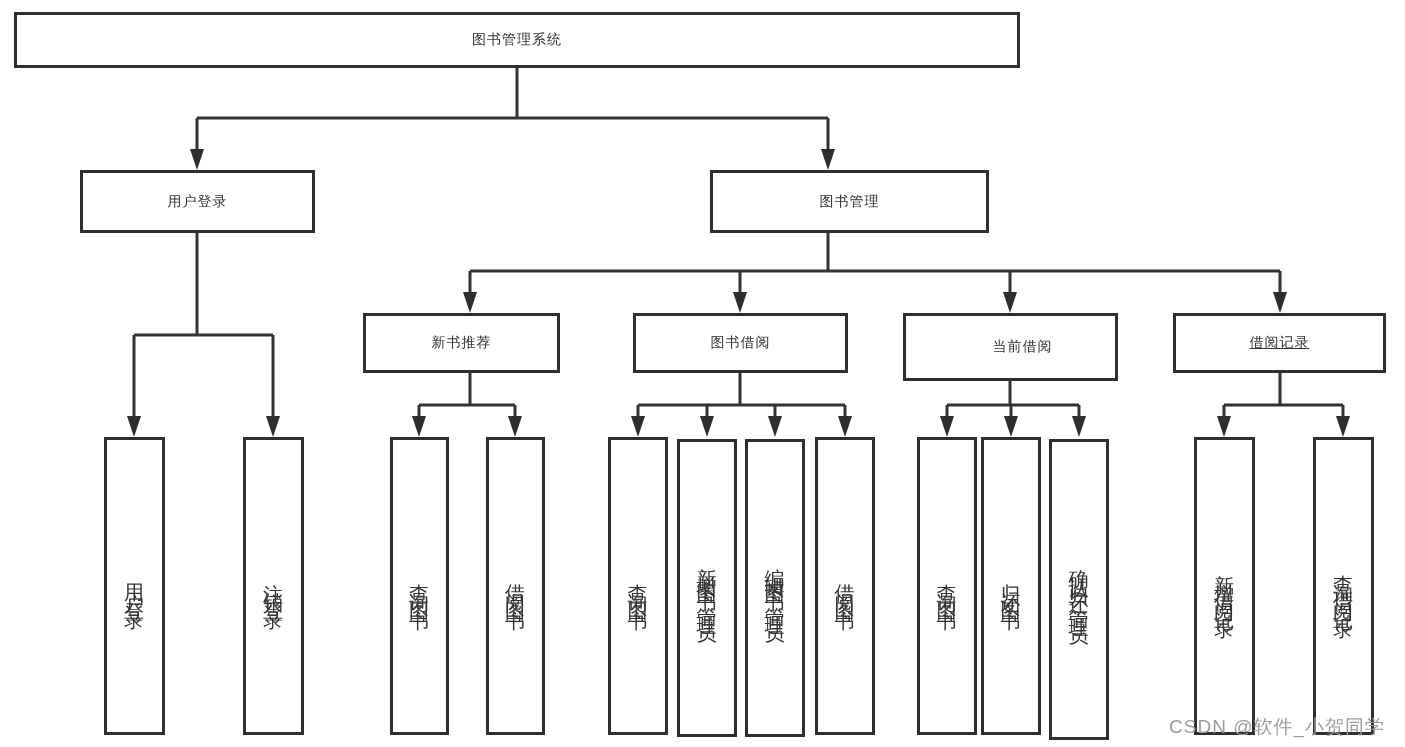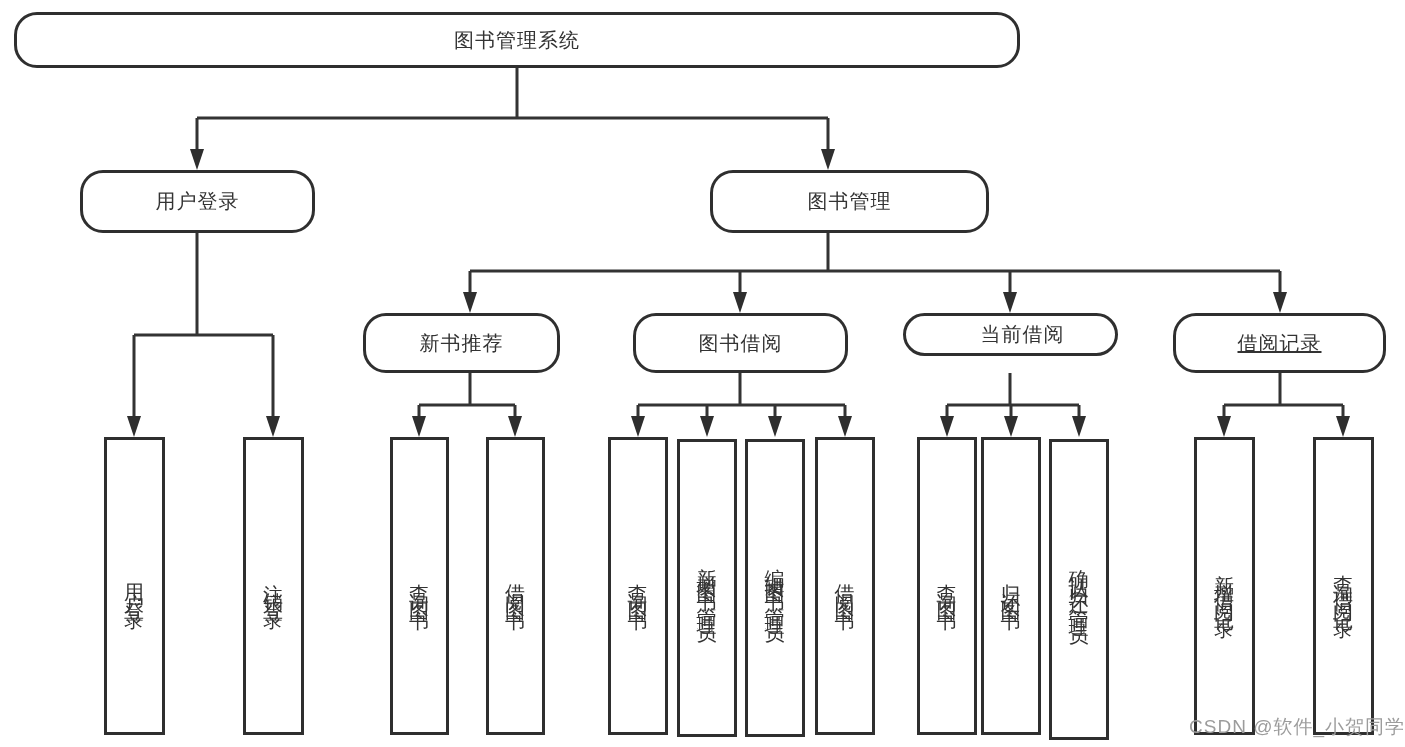--- a/index.html
+++ b/index.html
@@ -14,33 +14,33 @@
   .node{
     position:absolute;
     box-sizing:border-box;
     background:#ffffff;
     border:3px solid #2f2f2f;
     display:flex;
     align-items:center;
     justify-content:center;
     color:#333333;
   }
-  .hbox{font-size:20px;letter-spacing:1px;white-space:nowrap;border-radius:23px;}
+  .hbox{font-size:14px;letter-spacing:1px;white-space:nowrap;}
   .vbox{font-size:20px;}
   .vbox .vtext{
     writing-mode:vertical-rl;
     text-orientation:mixed;
     letter-spacing:9px;
     line-height:1;
     white-space:nowrap;
   }
   .vbox .vtext.tight{letter-spacing:8px;}
   .watermark{
     position:absolute;
-    right:0;
+    right:20px;
     top:714px;
     font-size:19px;
     color:#9c9c9c;
     letter-spacing:1px;
     white-space:nowrap;
   }
 </style>
 </head>
 <body>
 
@@ -89,21 +89,21 @@
   <div class="node hbox" style="left:710px;top:170px;width:279px;height:63px;">
     <span>图书管理</span>
   </div>
 
   <div class="node hbox" style="left:363px;top:313px;width:197px;height:60px;justify-content:center;">
     <span>新书推荐</span>
   </div>
   <div class="node hbox" style="left:633px;top:313px;width:215px;height:60px;">
     <span>图书借阅</span>
   </div>
-  <div class="node hbox" style="left:903px;top:313px;width:215px;height:43px;padding-left:24px;">
+  <div class="node hbox" style="left:903px;top:313px;width:215px;height:68px;padding-left:24px;">
     <span>当前借阅</span>
   </div>
   <div class="node hbox" style="left:1173px;top:313px;width:213px;height:60px;text-decoration:underline;">
     <span>借阅记录</span>
   </div>
 
   <div class="node vbox" style="left:104px;top:437px;width:61px;height:298px;">
     <span class="vtext">用户登录</span>
   </div>
   <div class="node vbox" style="left:243px;top:437px;width:61px;height:298px;">

